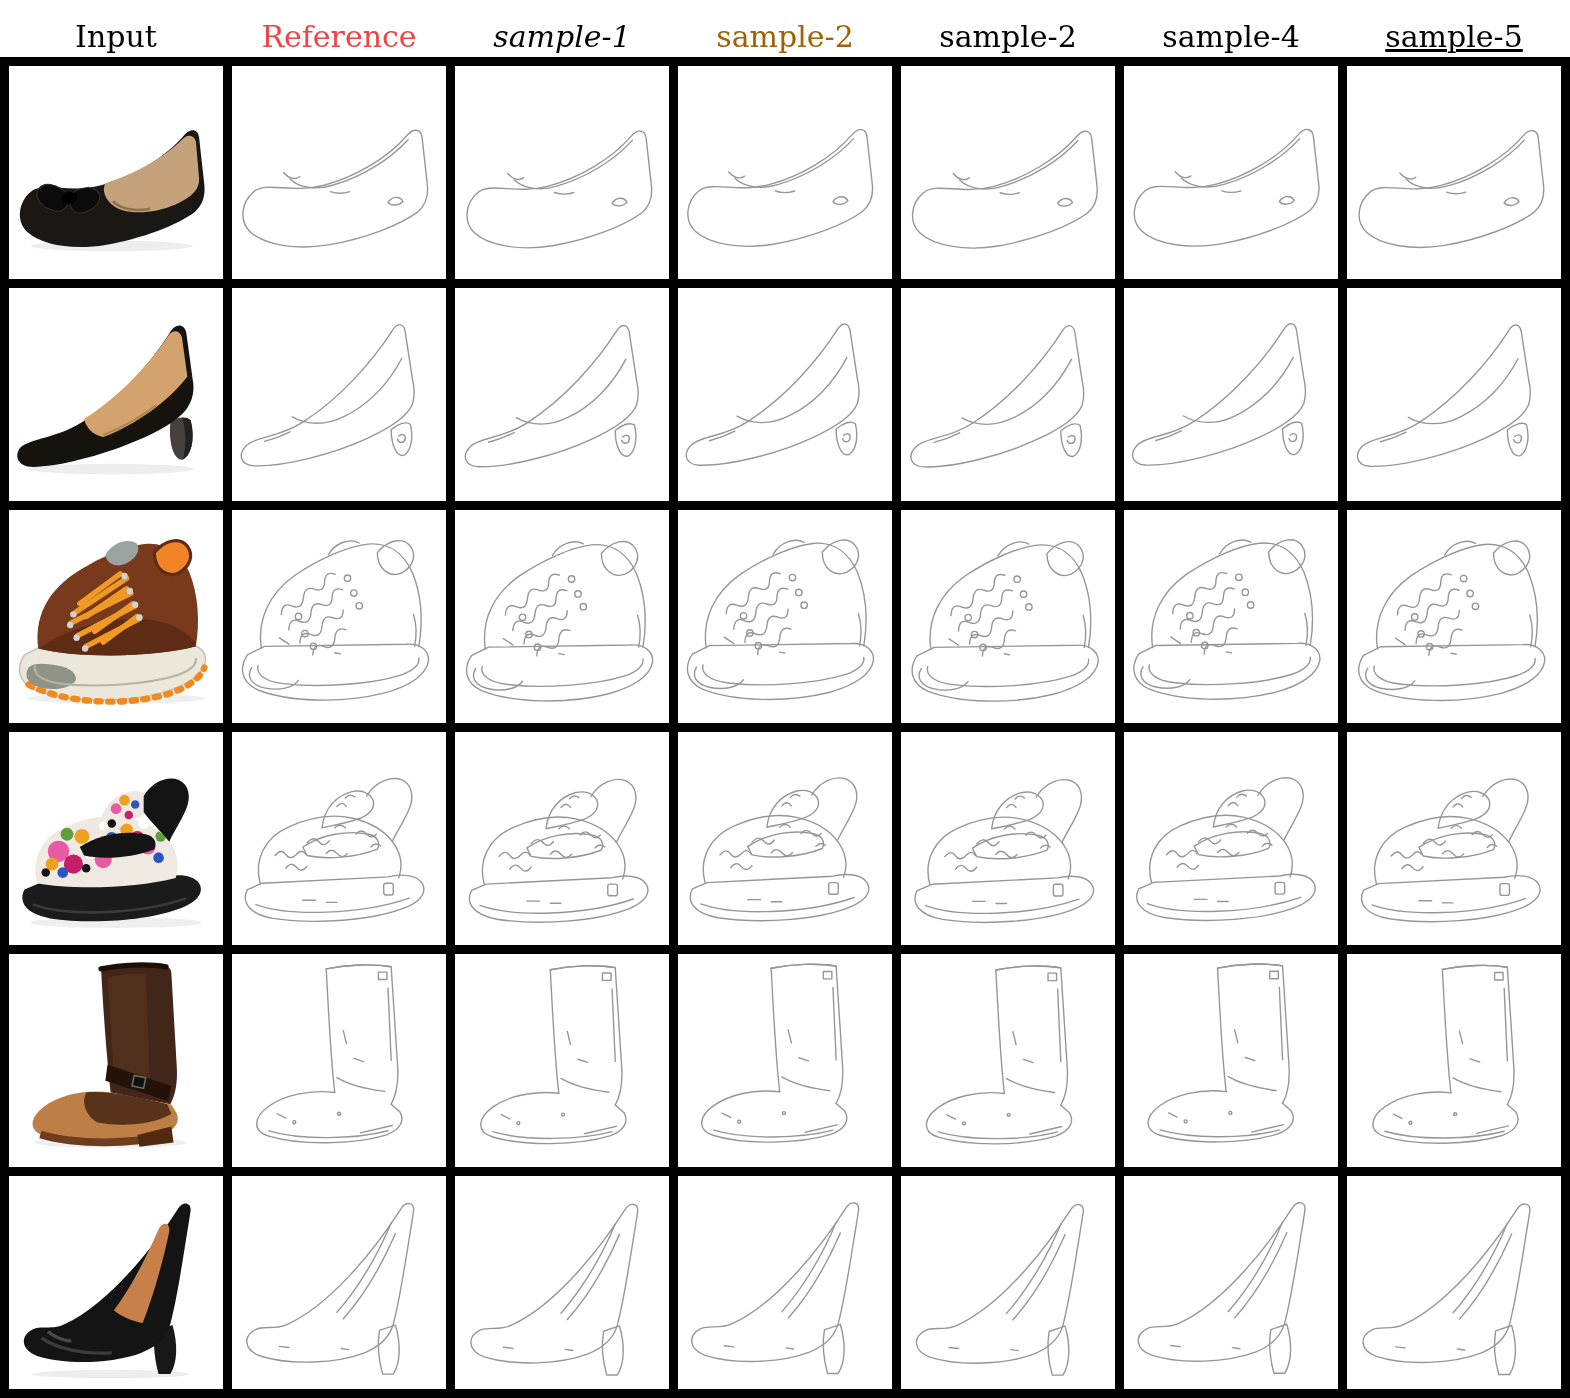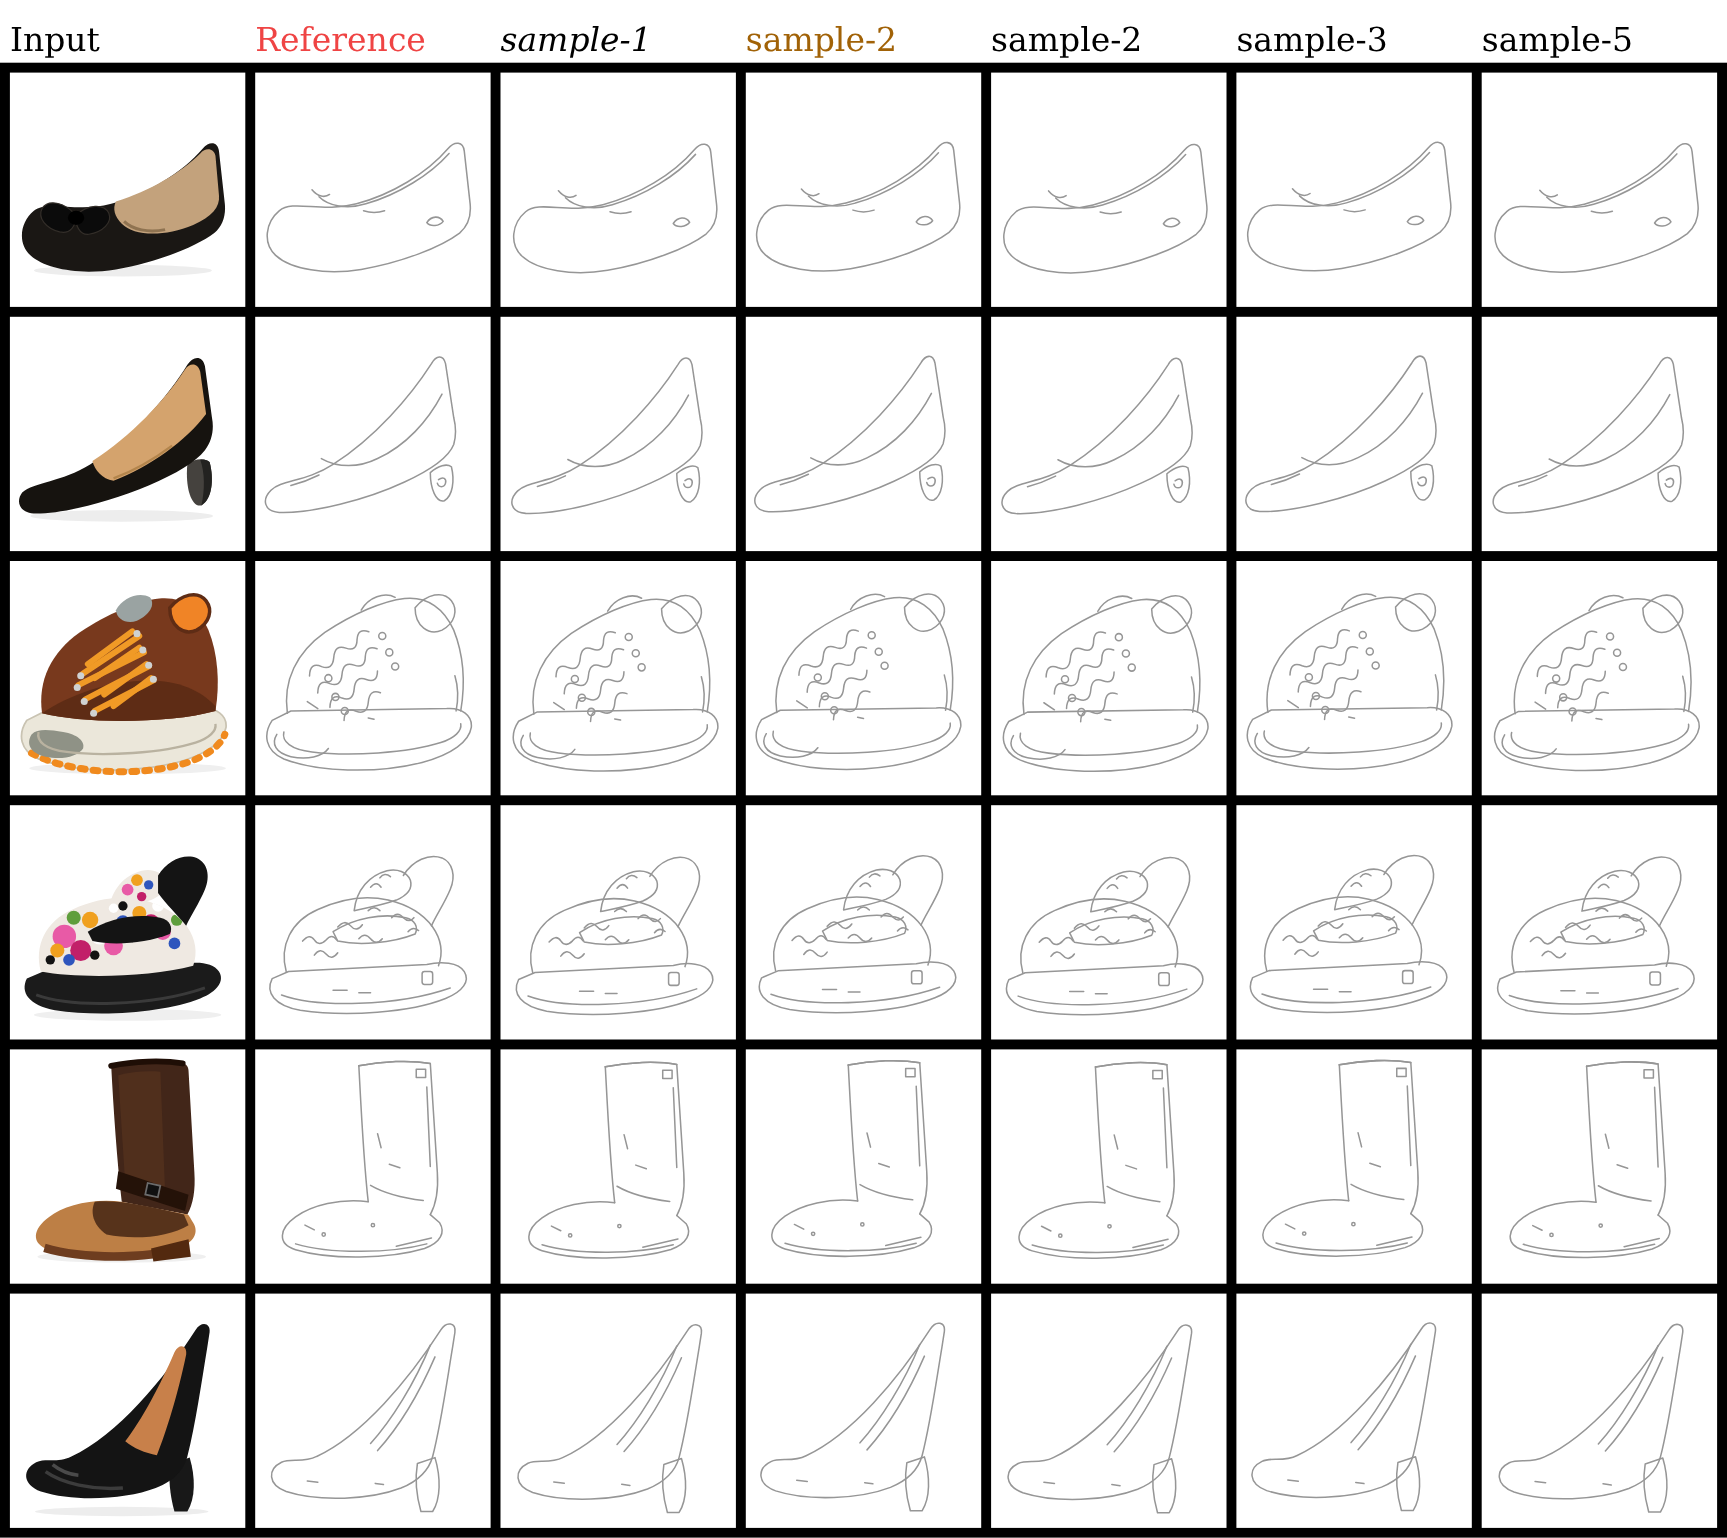--- a/index.html
+++ b/index.html
@@ -1,37 +1,37 @@
 <!DOCTYPE html>
 <html><head>
 <meta charset="utf-8">
 <style>
   html,body{margin:0;padding:0;background:#ffffff;}
   body{width:1570px;font-family:"DejaVu Serif","Liberation Serif",serif;}
   .figure{width:1570px;}
   .header{display:grid;grid-template-columns:repeat(7,1fr);gap:9px;padding:0 9px;height:57px;
           align-items:center;box-sizing:border-box;}
-  .hcell{font-size:30px;line-height:1;color:#000;margin-top:16px;}
+  .hcell{text-align:center;font-size:30px;line-height:1;color:#000;margin-top:16px;}
   .grid{display:grid;grid-template-columns:repeat(7,1fr);grid-auto-rows:213px;gap:9px;
         background:#000;padding:9px;width:1570px;box-sizing:border-box;}
   .cell{background:#fff;overflow:hidden;}
   .cell svg{width:100%;height:100%;display:block;}
 </style>
 </head>
 <body>
 
 <div class="figure">
   <div class="header" id="header-row">
       <div class="hcell" style="color: rgb(0, 0, 0);">Input</div>
       <div class="hcell" style="color: #ef4444;">Reference</div>
       <div class="hcell" style="color: rgb(0, 0, 0); font-style: italic;">sample-1</div>
       <div class="hcell" style="color: #a16207;">sample-2</div>
       <div class="hcell" style="color: rgb(0, 0, 0);">sample-2</div>
-      <div class="hcell" style="color: rgb(0, 0, 0);">sample-3</div>
-      <div class="hcell" style="color: rgb(0, 0, 0);">sample-5</div>
+      <div class="hcell" style="color: rgb(0, 0, 0);">sample-4</div>
+      <div class="hcell" style="color: rgb(0, 0, 0); text-decoration: underline;">sample-5</div>
     </div>
   <div class="grid" id="grid">
       <div class="cell" title="Photo: black suede ballet flat with bow">
         <svg viewBox="0 0 200 200" role="img">
           <g transform="translate(0 0)">
       <ellipse cx="96" cy="169" rx="76" ry="5" fill="#ededed"></ellipse>
       <path d="M20,118 C8,128 6,146 17,156 C30,168 60,173 90,168 C125,162 158,149 174,137 C181,131 184,122 183,112 L178,67 C177,59 170,58 164,65 C146,86 116,104 86,112 C56,120 32,108 20,118 Z" fill="#1a1714"></path>
       <path d="M90,110 C119,101 146,85 162,69 C167,63 174,65 175,71 L178,105 C179,115 172,123 156,130 C132,140 106,140 95,129 C89,123 87,116 90,110 Z" fill="#c3a27c"></path>
       <path d="M97,127 C104,134 118,137 132,134" stroke="#8f7351" stroke-width="2.5" fill="none"></path>
       <path d="M56,122 C46,110 32,108 27,116 C23,124 30,133 42,136 C51,138 56,131 56,122 Z" fill="#0b0b0b" stroke="#332e29" stroke-width="1"></path>

